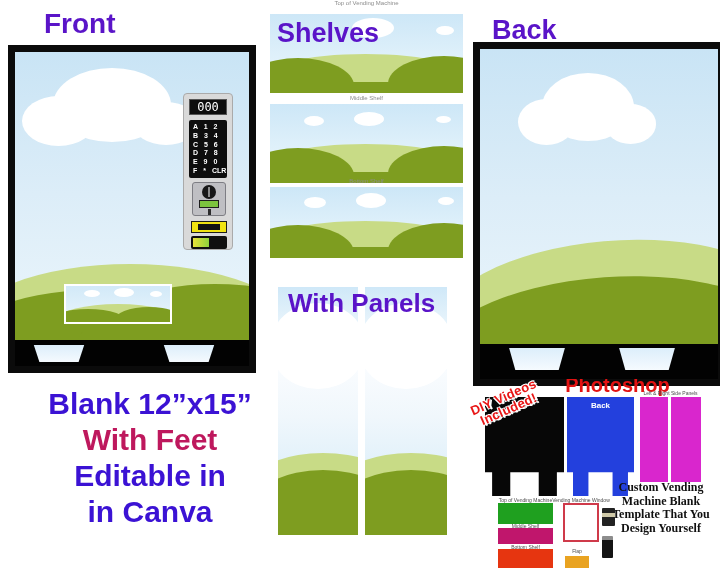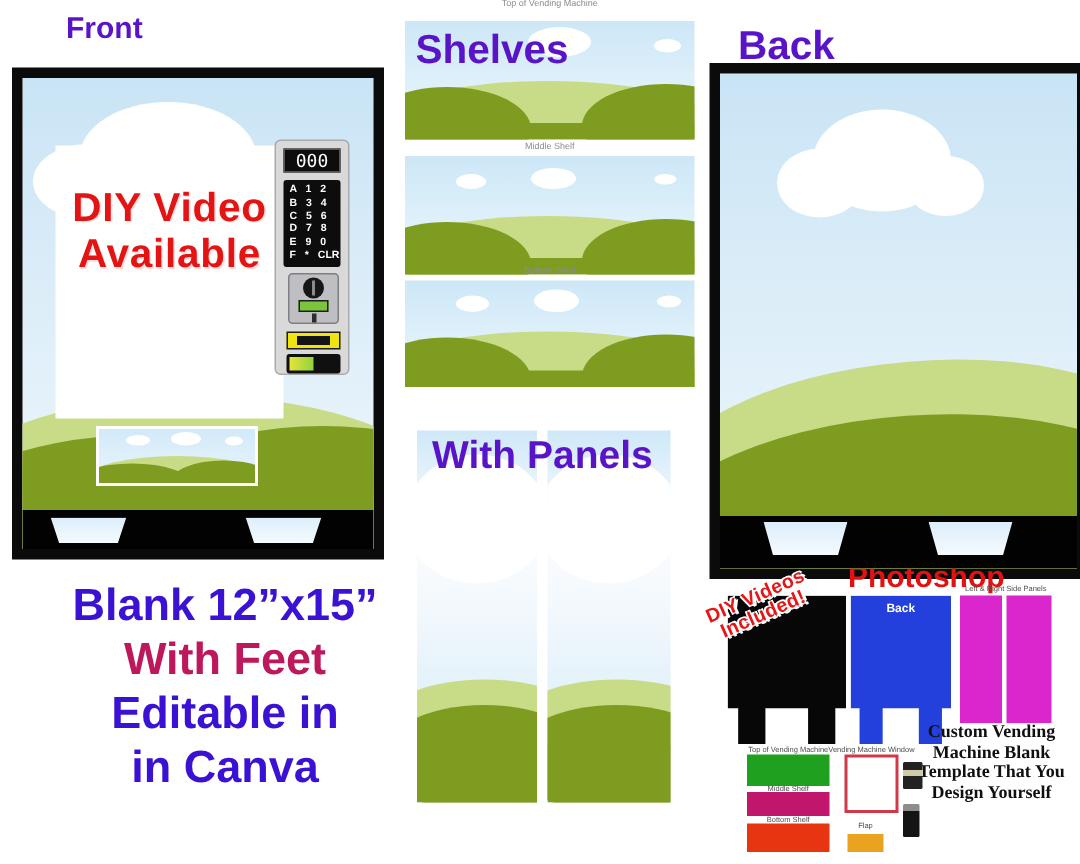--- a/index.html
+++ b/index.html
@@ -68,33 +68,29 @@
            font-size:30px;line-height:36px;color:#3b12d4;}
   .caption .red{color:#be185d;}
   .swatch{position:absolute;}
   .thumb{position:absolute;border-radius:1px;}
 </style>
 </head>
 <body>
 
 <div class="canvas">
 
-  <div class="h" style="left:44px;top:8px;font-size:20px;">Front</div>
+  <div class="h" style="left:44px;top:8px;font-size:28px;">Front</div>
 
   <div class="machine" style="left:8px;top:45px;width:234px;height:314px;">
     <div class="cloud3" style="left:38px;top:16px;width:118px;height:74px;"></div>
     <div class="hill light" style="left:-50px;top:212px;width:330px;height:130px;z-index:1;"></div>
     <div class="hill dark" style="left:-70px;top:238px;width:300px;height:140px;z-index:2;"></div>
     <div class="hill dark" style="left:60px;top:232px;width:280px;height:140px;z-index:2;"></div>
     <div class="ground" style="top:258px;height:20px;z-index:2;"></div>
 
-    <div class="fm-sign">
-      <div>DIY Video</div>
-      <div>Available</div>
-    </div>
 
     <div class="fm-window">
       <div class="cloud" style="left:18px;top:4px;width:16px;height:7px;"></div>
       <div class="cloud" style="left:48px;top:2px;width:20px;height:9px;"></div>
       <div class="cloud" style="left:84px;top:5px;width:12px;height:6px;"></div>
       <div class="hill light" style="left:-8px;top:18px;width:120px;height:30px;"></div>
       <div class="hill dark" style="left:-18px;top:23px;width:80px;height:28px;"></div>
       <div class="hill dark" style="left:48px;top:21px;width:70px;height:28px;"></div>
       <div class="ground" style="top:32px;height:8px;"></div>
     </div>

